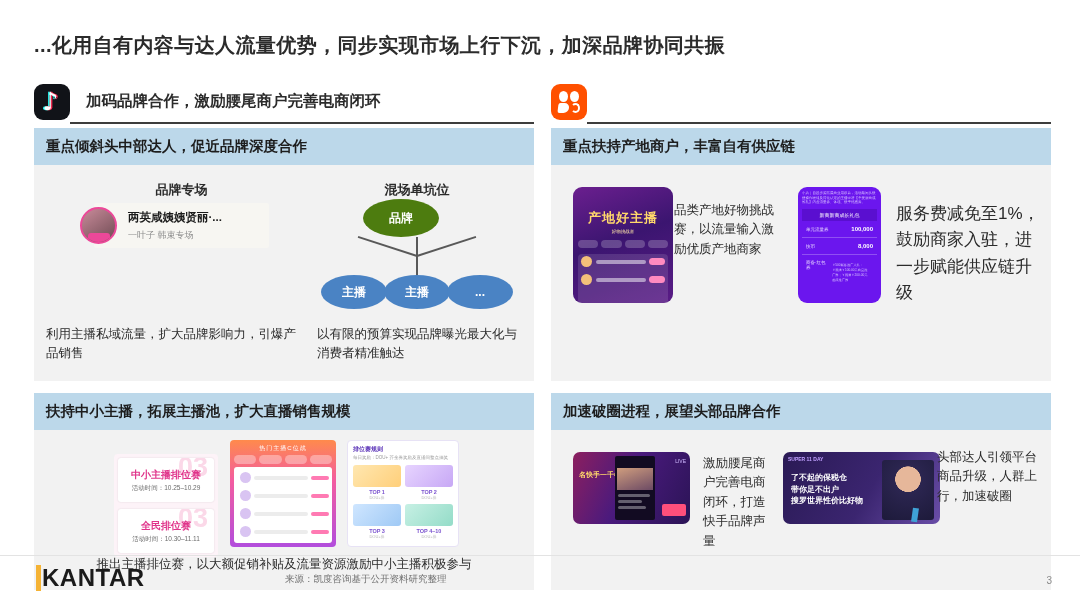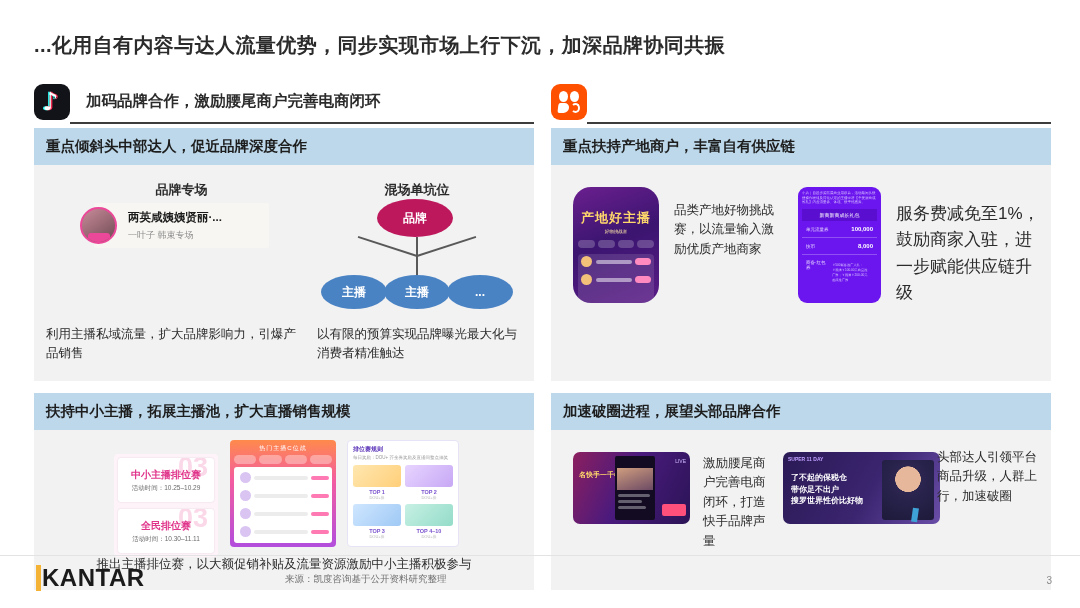--- a/index.html
+++ b/index.html
@@ -83,21 +83,21 @@
     background: #ec4899; border-radius: 3px;
   }
   .live-row .t1 { position: absolute; left: 34px; top: 7px; font-size: 11.5px; font-weight: bold; color: #1b1b1b; white-space: nowrap; }
   .live-row .t2 { position: absolute; left: 34px; top: 26px; font-size: 9px; color: #8d8d8d; white-space: nowrap; }
 
   .tree { position: absolute; left: 283px; top: 34px; width: 200px; height: 120px; }
   .node {
     position: absolute; border-radius: 50%; color: #fff; font-size: 12px; font-weight: bold;
     display: flex; align-items: center; justify-content: center;
   }
-  .node-root { left: 60px; top: 0; width: 76px; height: 38px; background: #be185d; }
+  .node-root { left: 46px; top: 0; width: 76px; height: 38px; background: #4d7c0f; }
   .node-leaf { top: 76px; width: 66px; height: 34px; background: #4a83c4; }
   .leaf1 { left: 4px; } .leaf2 { left: 67px; } .leaf3 { left: 130px; }
   .edge { position: absolute; background: #595959; }
 
   .cap { position: absolute; font-size: 12.5px; color: #2b2b2b; line-height: 1.5; }
   .cap-l1 { left: 12px;  top: 160px; }
   .cap-l2 { left: 283px; top: 160px; }
 
   
   .lb2 { height: 160px; }
@@ -132,21 +132,21 @@
   .st-cell .st-img { height: 22px; border-radius: 3px; }
   .st-cell .st-l { font-size: 5.5px; color: #7a52cf; margin-top: 2px; font-weight: bold; }
   .st-cell .st-d { font-size: 4px; color: #b3b3b3; }
 
   .cap-l3 { position: absolute; left: 0; right: 0; top: 126px; text-align: center;
     font-size: 12.5px; color: #2b2b2b; }
 
   
   .rb1 { height: 216px; }
   .poster {
-    position: absolute; left: 22px; top: 22px; width: 86px; height: 116px; border-radius: 18px;
+    position: absolute; left: 22px; top: 22px; width: 100px; height: 116px; border-radius: 9px;
     background: linear-gradient(160deg,#6b1f8f,#3b1570 45%,#5a1c86); overflow: hidden;
   }
   .poster .p-title { margin-top: 22px; text-align: center; color: #ffd86b; font-size: 13px; font-weight: bold; letter-spacing: 1px; }
   .poster .p-sub { text-align: center; color: #ffe9a8; font-size: 4.5px; margin-top: 2px; }
   .poster .p-chips { display: flex; gap: 3px; padding: 6px 5px 3px; }
   .poster .p-chip { flex: 1; height: 8px; background: rgba(255,255,255,.22); border-radius: 4px; }
   .poster .p-panel { margin: 2px 5px; background: rgba(255,255,255,.12); border-radius: 4px; height: 52px; }
   .poster .p-row { display: flex; align-items: center; height: 15px; margin: 3px; }
   .poster .p-av { width: 11px; height: 11px; border-radius: 50%; background: #f3c07a; margin-right: 4px; }
   .poster .p-ln { flex: 1; height: 4px; background: rgba(255,255,255,.5); border-radius: 2px; }

